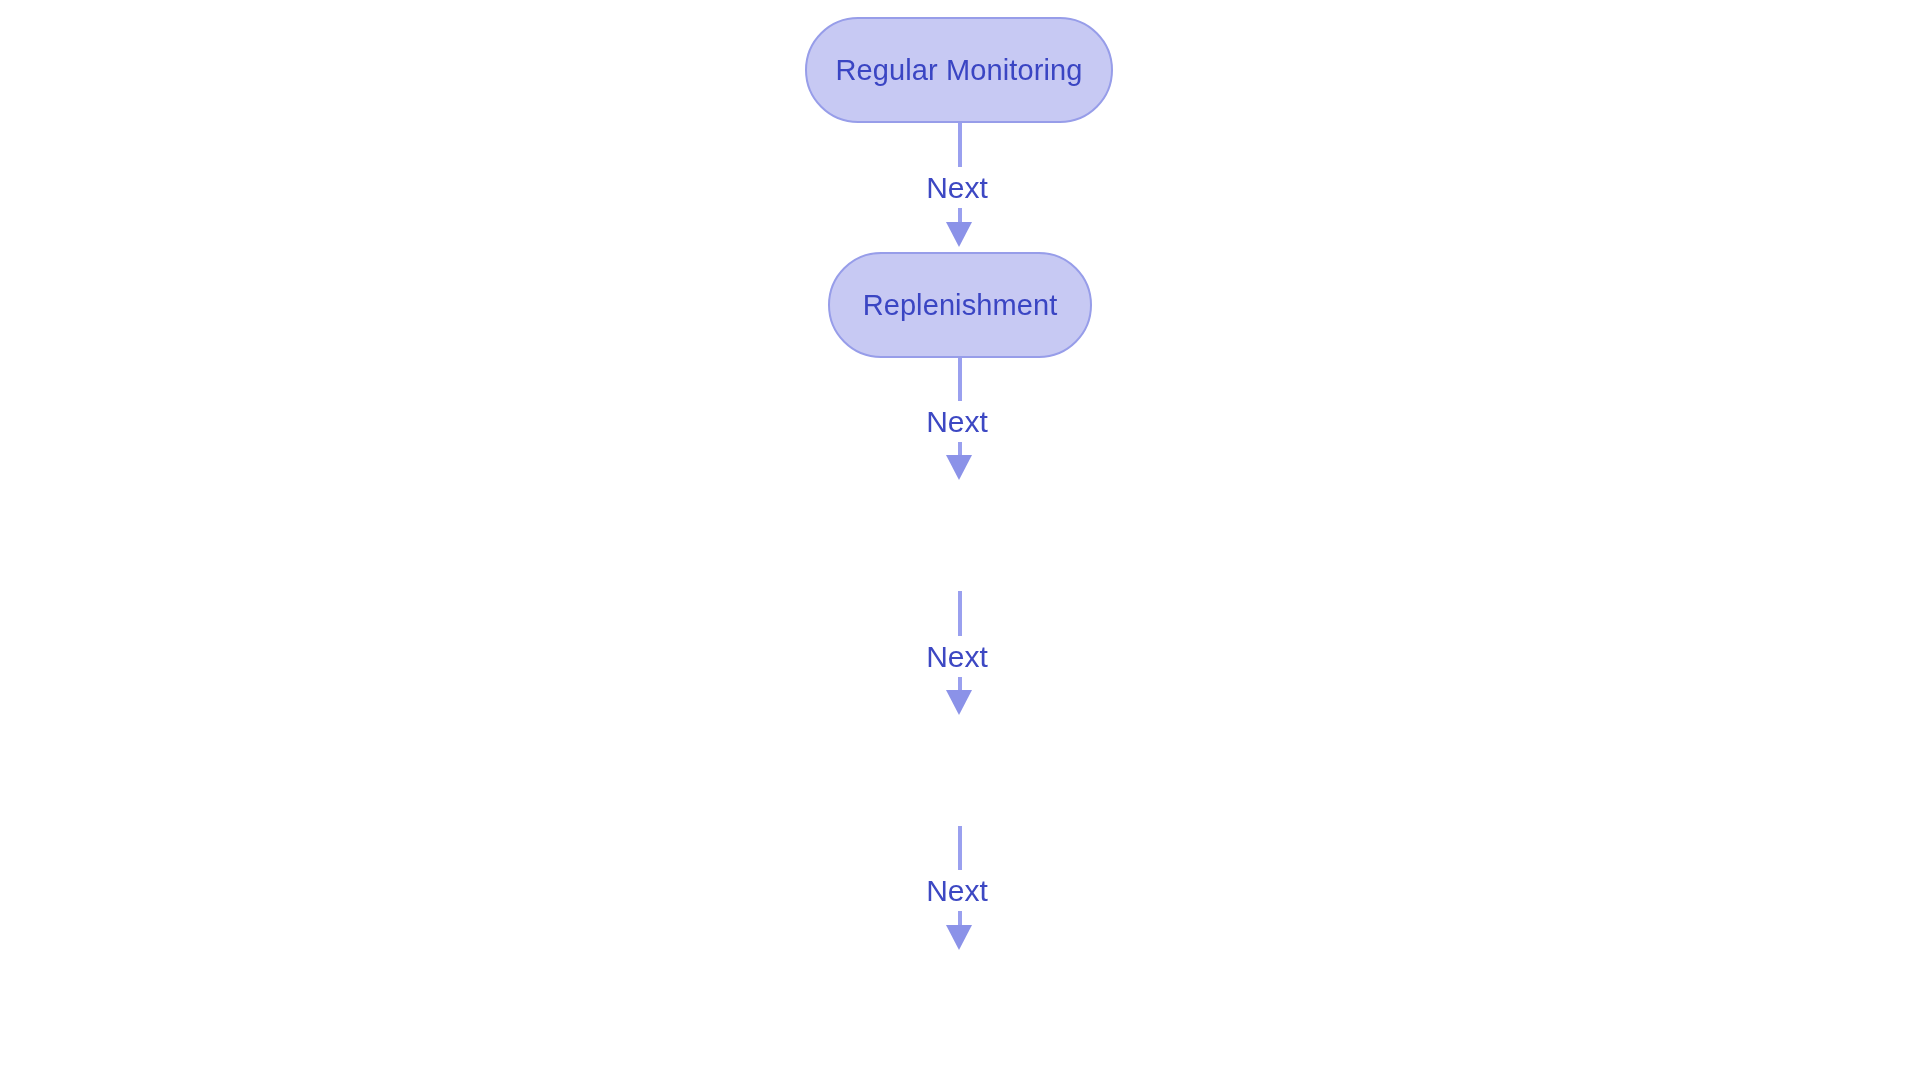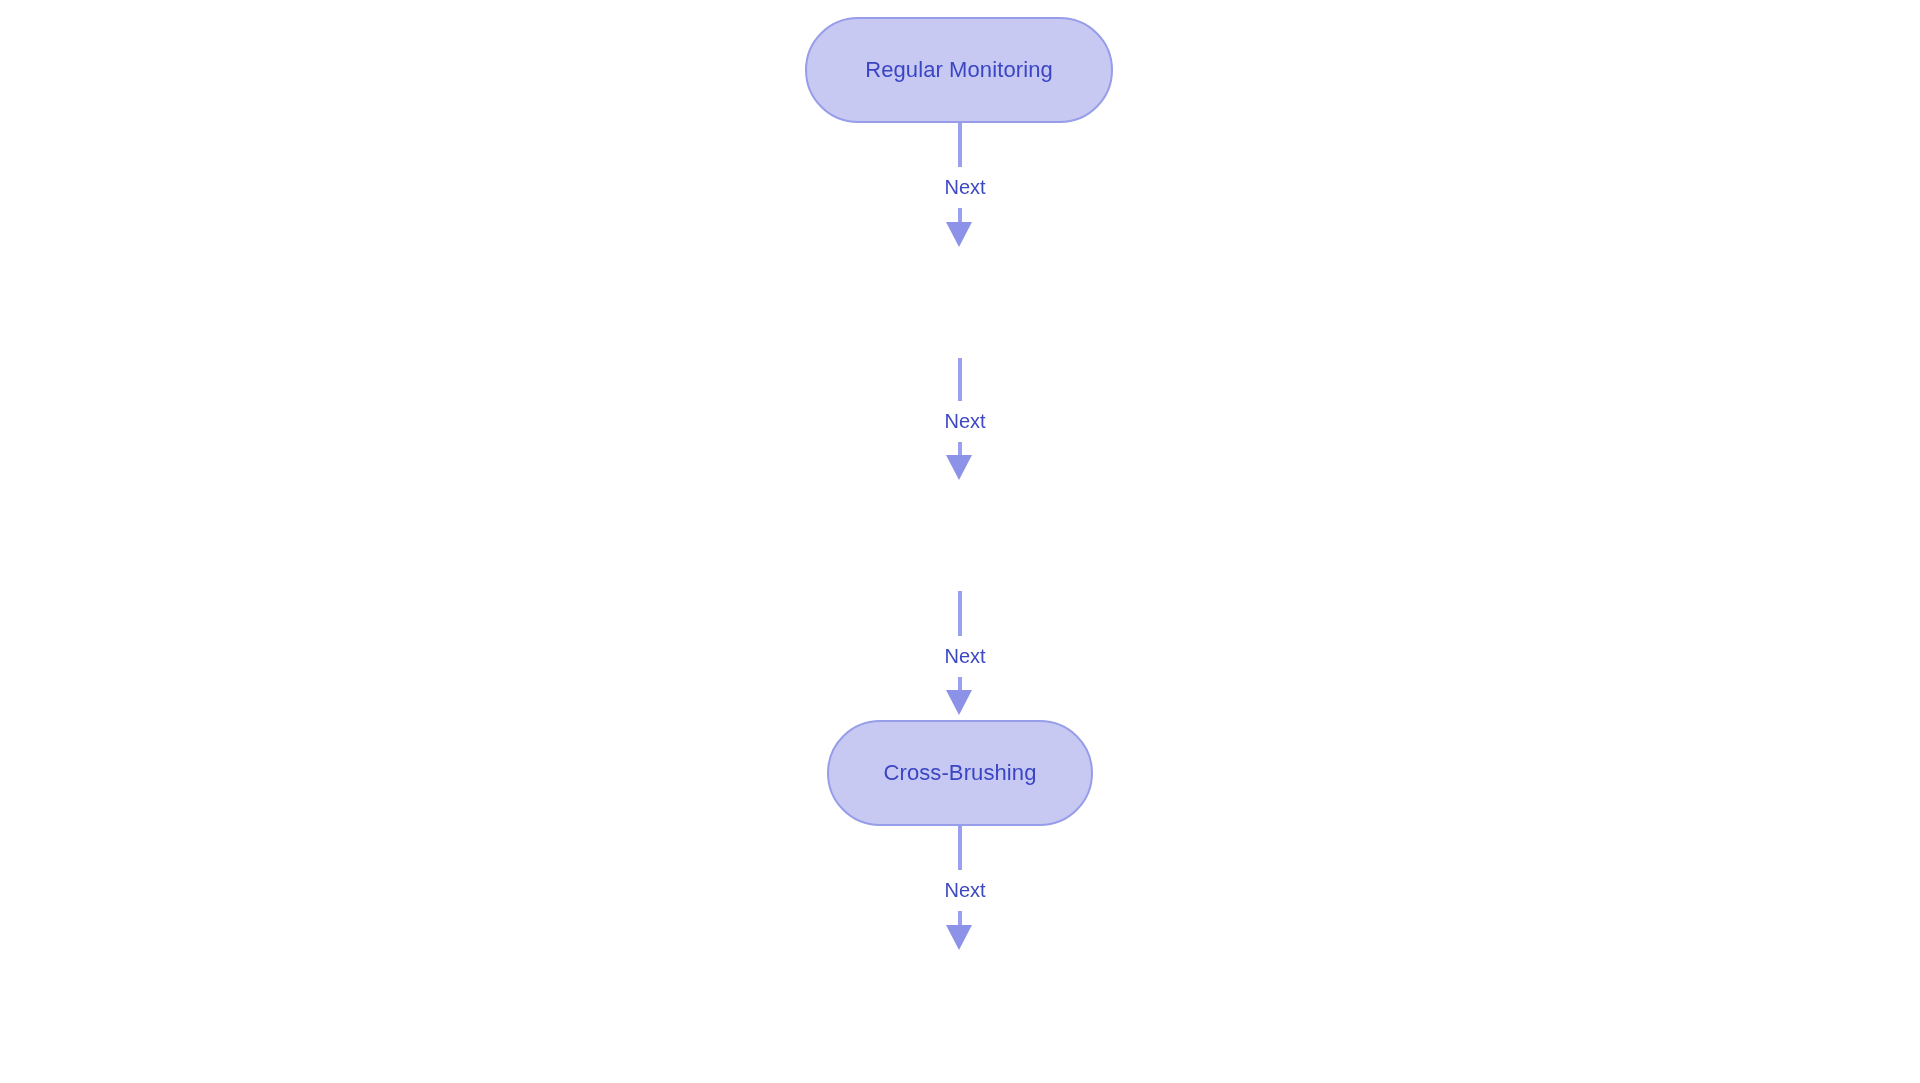--- a/index.html
+++ b/index.html
@@ -29,21 +29,21 @@
     box-sizing: border-box;
     background: var(--node-fill);
     border: 2px solid var(--node-border);
     border-radius: 53px;
     display: flex;
     align-items: center;
     justify-content: center;
   }
   .node .node-label {
     color: var(--node-text);
-    font-size: 22px;
+    font-size: 29px;
     white-space: nowrap;
     letter-spacing: 0.1px;
     text-align: right;
   }
   #node-0 { left: 805px; top: 17px;  width: 308px; }
   #node-1 { left: 828px; top: 252px; width: 264px; }
   #node-2 { left: 817px; top: 485px; width: 285px; }
   #node-3 { left: 827px; top: 720px; width: 266px; }
   #node-4 { left: 778px; top: 955px; width: 364px; }
 
@@ -71,41 +71,40 @@
   .ea-1 { top: 455px; }
   .ea-2 { top: 690px; }
   .ea-3 { top: 925px; }
 
   .edge-label {
     position: absolute;
     left: 957px;
     transform: translateX(-50%);
     background: var(--background);
     color: var(--edge-label-text);
-    font-size: 20px;
+    font-size: 30px;
     line-height: 37px;
     padding: 2px 8px;
     white-space: nowrap;
-    margin-left: 8px;
   }
   .lb-0 { top: 167px; }
   .lb-1 { top: 401px; }
   .lb-2 { top: 636px; }
   .lb-3 { top: 870px; }
 </style>
 </head>
 <body>
 
 <div class="canvas">
 
   <div class="node" id="node-0">
     <span class="node-label">Regular Monitoring</span>
   </div>
-  <div class="node" id="node-3">
-    <span class="node-label">Cross-Brushing</span>
+  <div class="node" id="node-1">
+    <span class="node-label">Replenishment</span>
   </div>
 
   <div class="edge-line el-0"></div>
   <div class="edge-arrow ea-0"></div>
   <div class="edge-label lb-0">Next</div>
 
   <div class="edge-line el-1"></div>
   <div class="edge-arrow ea-1"></div>
   <div class="edge-label lb-1">Next</div>
 

